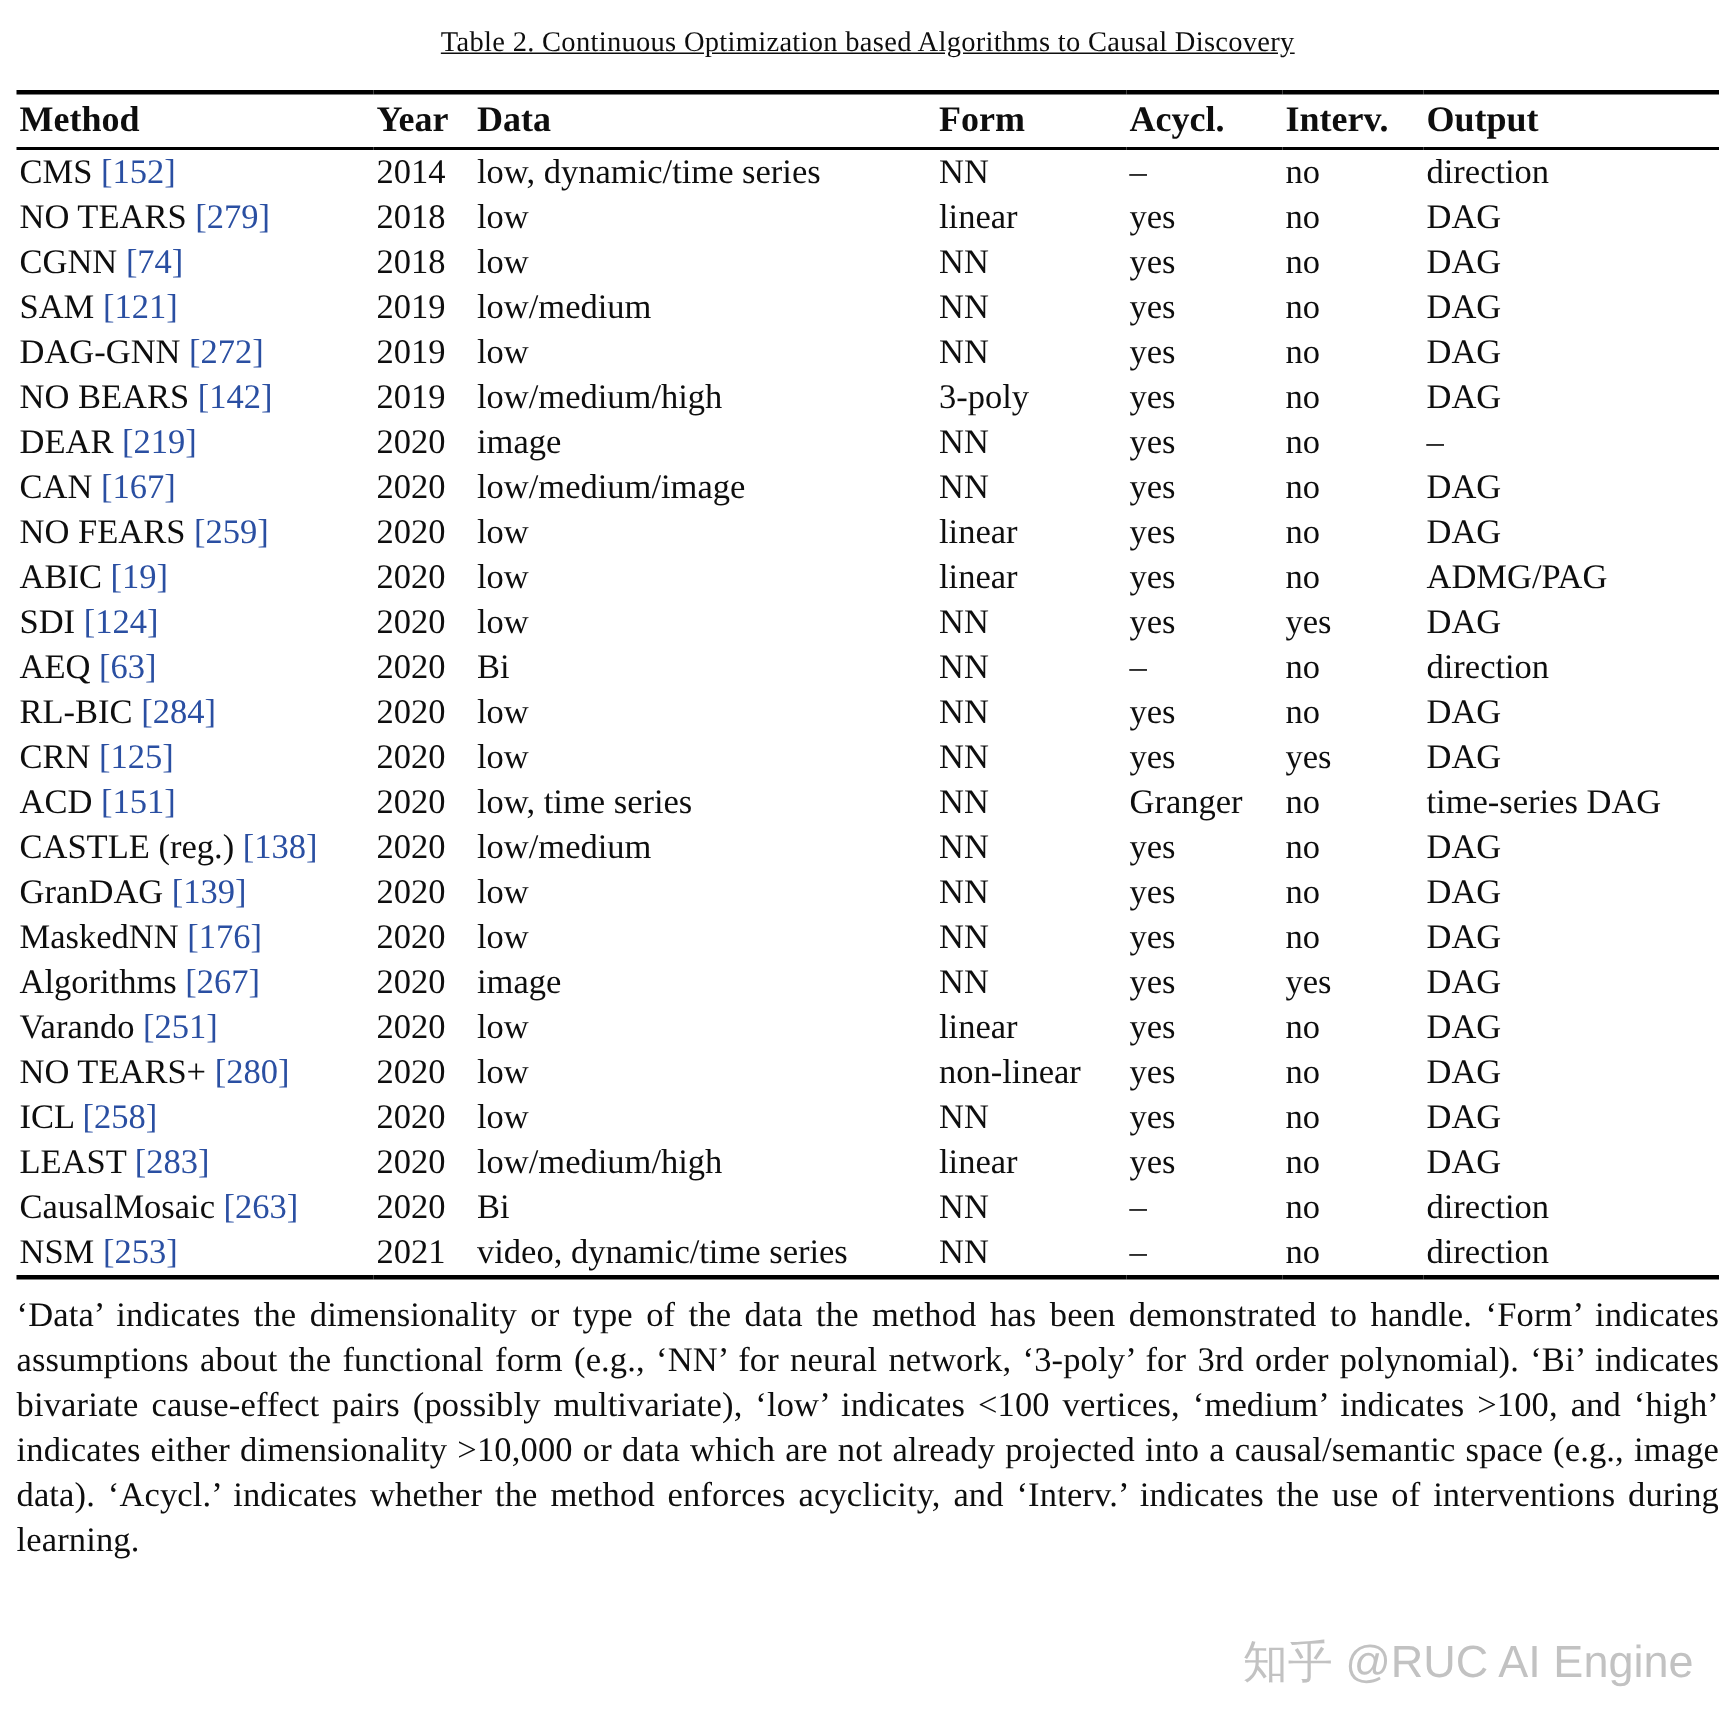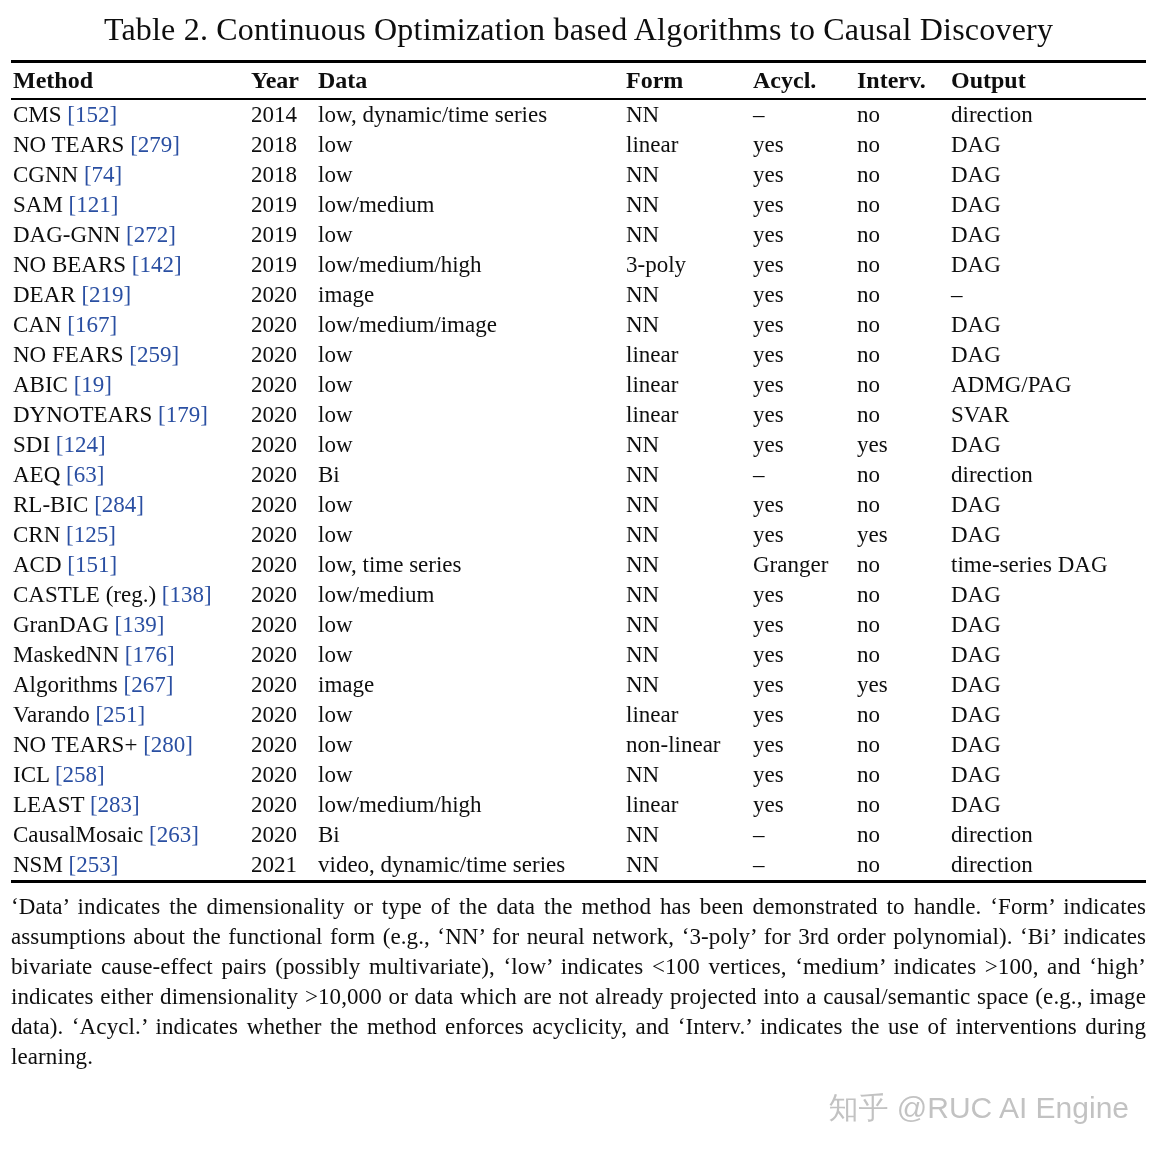--- a/index.html
+++ b/index.html
@@ -15,24 +15,25 @@
     font-family: "Liberation Serif", "DejaVu Serif", serif;
     overflow: hidden;
   }
   .page {
     position: relative;
     width: 1157px; height: 1157px;
     padding: 8px 11px 0 11px;
   }
   .caption {
     text-align: center;
-    font-size: 32px;
+    font-size: 19px;
     line-height: 30px;
     margin: 6px 0 16px 0;
     letter-spacing: 0.2px;
+    text-decoration: underline;
   }
   table.algo {
     width: 100%;
     border-collapse: collapse;
     border-top: 3px solid #000;
     border-bottom: 3px solid #000;
     table-layout: fixed;
   }
   table.algo thead th {
     text-align: left;
@@ -183,29 +184,20 @@
         <tr>
           <td class="col-0"><span>ABIC</span> <span class="cite">[19]</span></td>
           <td class="col-1">2020</td>
           <td class="col-2">low</td>
           <td class="col-3">linear</td>
           <td class="col-4">yes</td>
           <td class="col-5">no</td>
           <td class="col-6">ADMG/PAG</td>
         </tr>
         <tr>
-          <td class="col-0"><span>DYNOTEARS</span> <span class="cite">[179]</span></td>
-          <td class="col-1">2020</td>
-          <td class="col-2">low</td>
-          <td class="col-3">linear</td>
-          <td class="col-4">yes</td>
-          <td class="col-5">no</td>
-          <td class="col-6">SVAR</td>
-        </tr>
-        <tr>
           <td class="col-0"><span>SDI</span> <span class="cite">[124]</span></td>
           <td class="col-1">2020</td>
           <td class="col-2">low</td>
           <td class="col-3">NN</td>
           <td class="col-4">yes</td>
           <td class="col-5">yes</td>
           <td class="col-6">DAG</td>
         </tr>
         <tr>
           <td class="col-0"><span>AEQ</span> <span class="cite">[63]</span></td>

